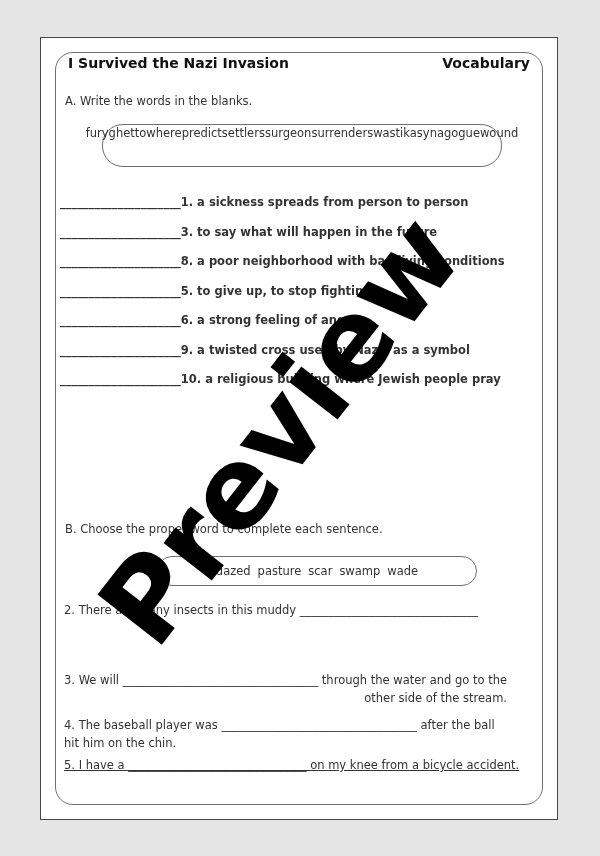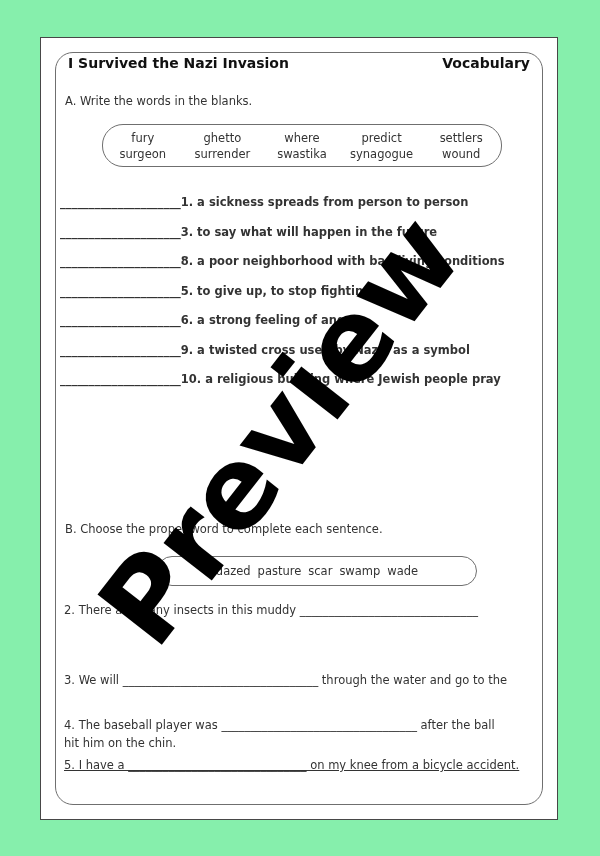--- a/index.html
+++ b/index.html
@@ -2,21 +2,21 @@
 <html><head>
 <meta charset="utf-8">
 <style>
   html, body { margin: 0; padding: 0; }
   body {
     width: 600px; height: 856px;
     background: #ffffff;
     font-family: "DejaVu Sans", sans-serif;
     color: #333333;
   }
-  .canvas { position: relative; width: 600px; height: 856px; overflow: hidden; background: #86efac; }
+  .canvas { position: relative; width: 600px; height: 856px; overflow: hidden; background: #e5e5e5; }
 
   .outer-rect {
     position: absolute; left: 40px; top: 37px; width: 518px; height: 783px;
     border: 1.5px solid #474747; box-sizing: border-box; background: #ffffff;
   }
   .inner-box {
     position: absolute; left: 55px; top: 52px; width: 488px; height: 753px;
     border: 1.5px solid #6f6f6f; border-radius: 18px; box-sizing: border-box;
   }
 
@@ -26,21 +26,21 @@
     font-size: 14px; font-weight: bold; color: #111111;
   }
 
   .instr { position: absolute; left: 65px; font-size: 11.5px; white-space: nowrap; }
   .instr-a { top: 94px; }
   .instr-b { top: 522px; }
 
   .bank-a {
     position: absolute; left: 102px; top: 124px; width: 400px; height: 43px;
     border: 1.5px solid #6f6f6f; border-radius: 21px; box-sizing: border-box;
-    display: flex; flex-direction: column; justify-content: center;
+    display: flex; flex-direction: row; justify-content: center;
     font-size: 11.5px;
   }
   .bank-row { display: flex; }
   .bank-cell { flex: 1; text-align: center; line-height: 16px; white-space: nowrap; }
 
   .items { position: absolute; left: 60px; top: 188px; font-size: 11.5px; font-weight: bold; }
   .item { height: 29.5px; line-height: 29.5px; white-space: nowrap; }
   .item .blank { letter-spacing: 0; }
 
   .bank-b {
@@ -116,20 +116,21 @@
     <span>scar</span>
     <span>swamp</span>
     <span>wade</span>
   </div>
 
   <div class="sent s2">
     <div>2. There are many insects in this muddy _______________________________</div>
   </div>
   <div class="sent s3">
     <div>3. We will __________________________________ through the water and go to the</div>
+    <div>other side of the stream.</div>
   </div>
   <div class="sent s4">
     <div>4. The baseball player was __________________________________ after the ball</div>
     <div>hit him on the chin.</div>
   </div>
   <div class="sent s5">
     <div>5. I have a _______________________________ on my knee from a bicycle accident.</div>
   </div>
 
   <div class="watermark">Preview</div>

